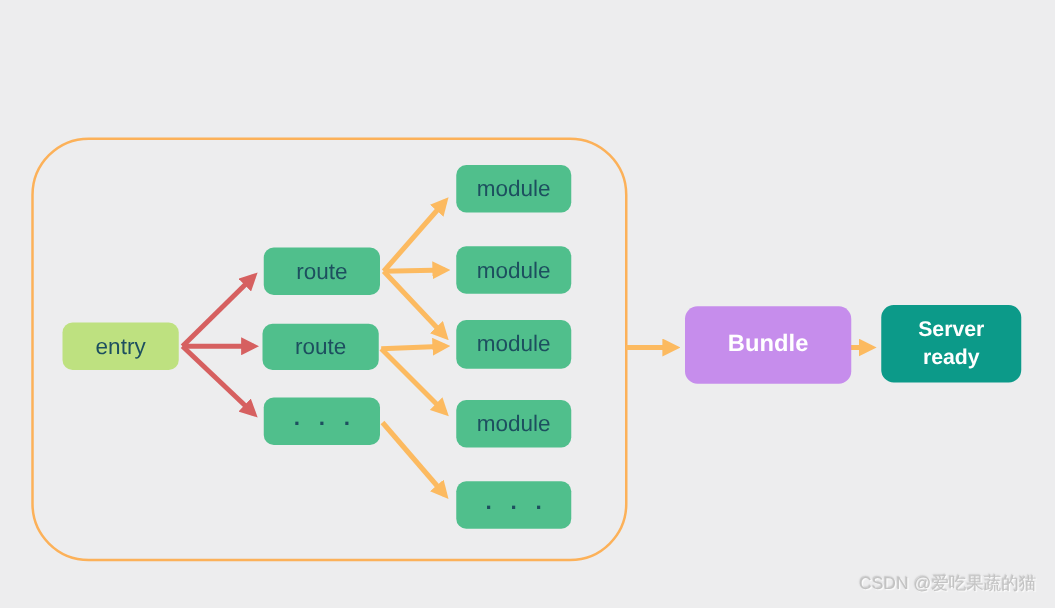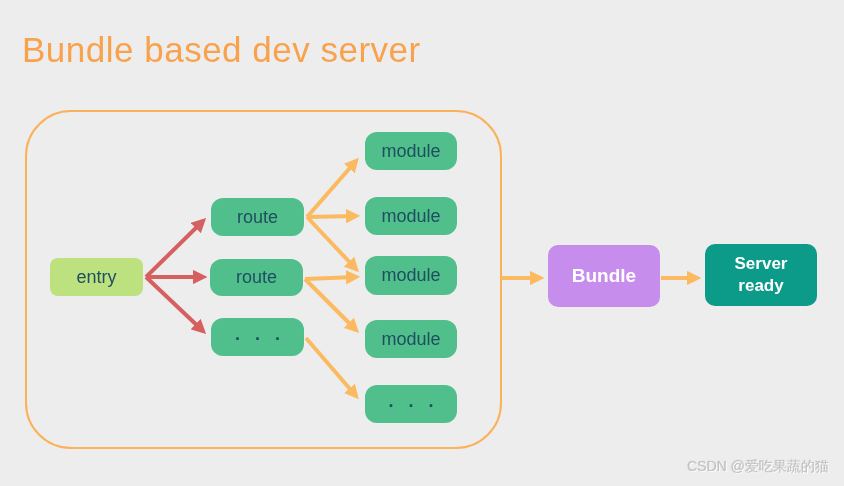--- a/index.html
+++ b/index.html
@@ -46,21 +46,21 @@
   .red-line{stroke:var(--red-arrow);stroke-width:4;}
   .orange-line{stroke:var(--orange-arrow);stroke-width:4;}
   .node{
     position:absolute;
     display:flex;align-items:center;justify-content:center;
     border-radius:8px;
     font-size:18px;font-weight:500;
     color:var(--node-text);
     text-align:center;
   }
-  .node.green{background:var(--node-bg);border-radius:12px;}
+  .node.green{background:var(--node-bg);}
   .node.entry{background:var(--entry-bg);}
   .node .dots{
     font-weight:700;letter-spacing:5px;
     transform:translateY(-3px);
     padding-left:5px;
   }
   .node.bundle{
     background:var(--bundle-bg);
     color:var(--white-text);
     font-size:19px;font-weight:700;
@@ -80,21 +80,20 @@
     font-size:14px;
     color:var(--watermark-text);
     text-shadow:1px 1px 1px #ffffff, -0.5px -0.5px 1px rgba(130,130,130,0.35);
   }
 </style>
 </head>
 <body>
 
 <div class="stage">
 
-  <div class="page-title">Bundle based dev server</div>
 
   <div class="flow-container"></div>
 
   <svg class="flow-svg" width="844" height="486" viewBox="0 0 844 486" xmlns="http://www.w3.org/2000/svg">
     <defs>
       <marker id="mh-red" markerUnits="strokeWidth" markerWidth="3.6" markerHeight="3.6" viewBox="0 0 10 10" refX="7" refY="5" orient="auto">
         <path d="M0 0 L10 5 L0 10 Z" style="fill:var(--red-arrow)"></path>
       </marker>
       <marker id="mh-orange" markerUnits="strokeWidth" markerWidth="3.6" markerHeight="3.6" viewBox="0 0 10 10" refX="7" refY="5" orient="auto">
         <path d="M0 0 L10 5 L0 10 Z" style="fill:var(--orange-arrow)"></path>
@@ -141,21 +140,21 @@
   <div class="node green" style="left:365px;top:256px;width:92px;height:39px;">
     <span>module</span>
   </div>
   <div class="node green" style="left:365px;top:320px;width:92px;height:38px;">
     <span>module</span>
   </div>
   <div class="node green" style="left:365px;top:385px;width:92px;height:38px;">
     <span class="dots">. . .</span>
   </div>
 
-  <div class="node bundle" style="left:548px;top:245px;width:112px;height:62px;">
+  <div class="node bundle" style="left:548px;top:245px;width:133px;height:62px;">
     <span>Bundle</span>
   </div>
 
   <div class="node server" style="left:705px;top:244px;width:112px;height:62px;">
     <span>Server ready</span>
   </div>
 
   <div class="watermark">CSDN @爱吃果蔬的猫</div>
 
 </div>

